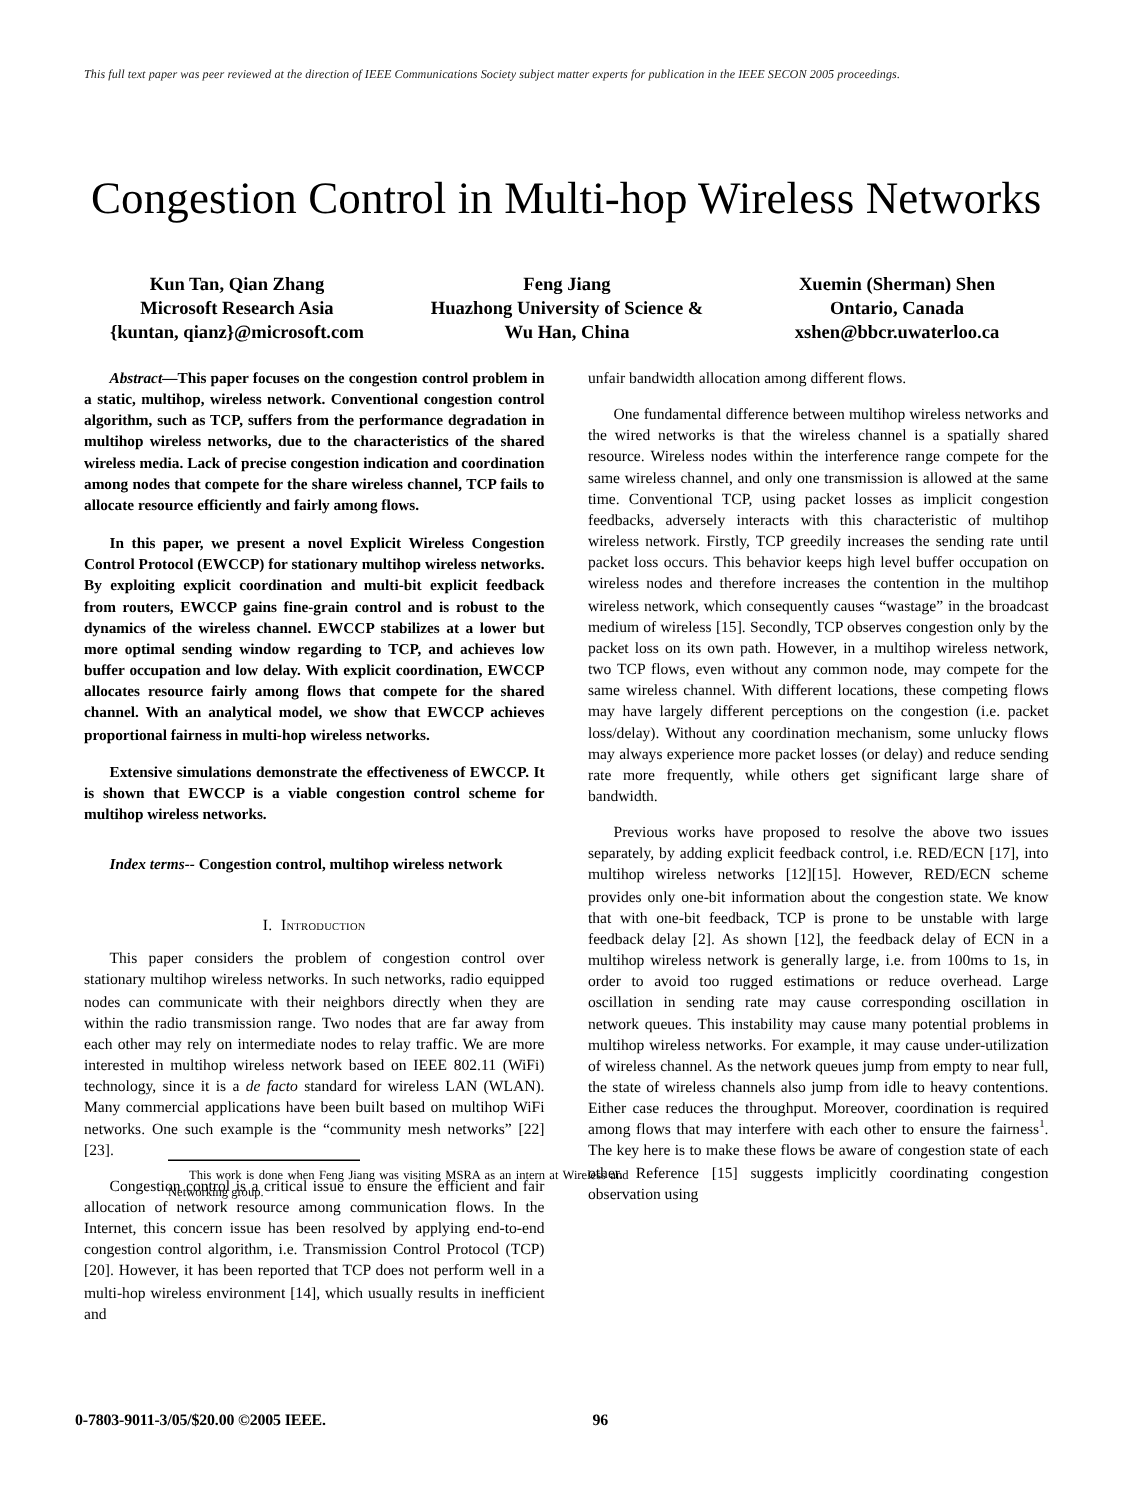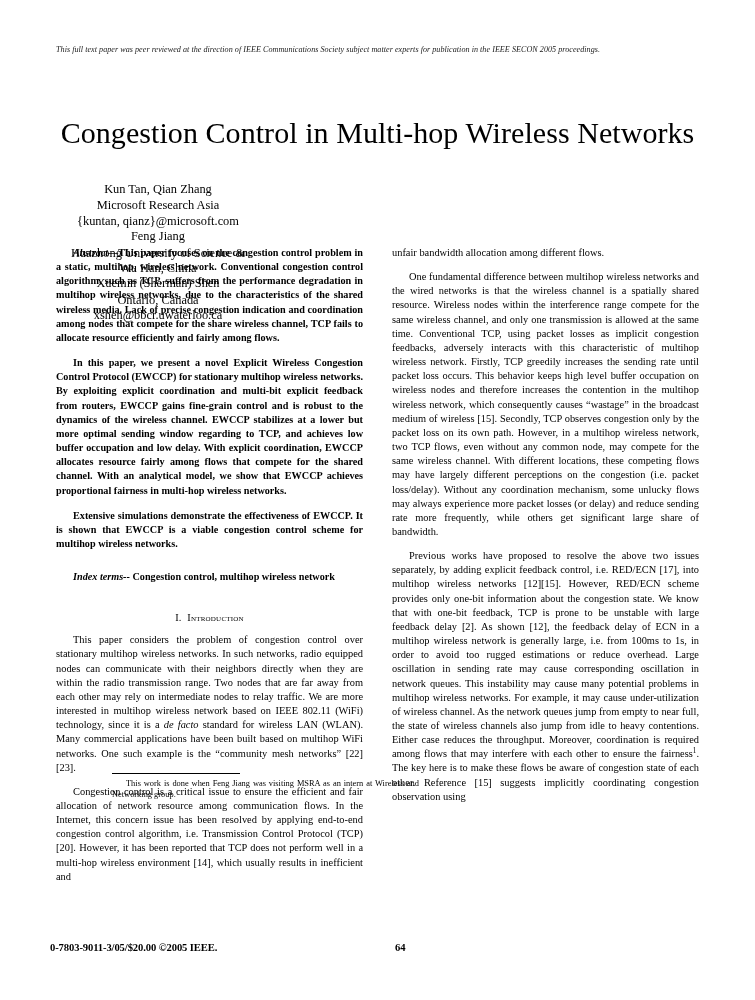--- a/index.html
+++ b/index.html
@@ -47,23 +47,24 @@
     font-weight: normal;
     letter-spacing: 0.002em;
   }
   
   .authors {
     position: absolute;
     left: 48px;
     top: 182px;
     width: 660px;
     display: flex;
-    flex-direction: column;
+    flex-direction: row;
     justify-content: space-between;
     align-items: flex-start;
+    font-weight: bold;
   }
   .author-col {
     width: 33.33%;
     text-align: center;
     font-size: 12.4px;
     line-height: 15.4px;
   }
   .author-col .a-name { display: block; margin-bottom: 1px; }
   .author-col .a-line { display: block; }
   .author-col .a-email { display: block; }
@@ -235,16 +236,16 @@
       <p class="para">One fundamental difference between multihop wireless networks and the wired networks is that the wireless channel is a spatially shared resource. Wireless nodes within the interference range compete for the same wireless channel, and only one transmission is allowed at the same time. Conventional TCP, using packet losses as implicit congestion feedbacks, adversely interacts with this characteristic of multihop wireless network. Firstly, TCP greedily increases the sending rate until packet loss occurs. This behavior keeps high level buffer occupation on wireless nodes and therefore increases the contention in the multihop wireless network, which consequently causes “wastage” in the broadcast medium of wireless [15]. Secondly, TCP observes congestion only by the packet loss on its own path.  However, in a multihop wireless network, two TCP flows, even without any common node, may compete for the same wireless channel. With different locations, these competing flows may have largely different perceptions on the congestion (i.e. packet loss/delay). Without any coordination mechanism, some unlucky flows may always experience more packet losses (or delay) and reduce sending rate more frequently, while others get significant large share of bandwidth.</p>
 
       <p class="para"><span>Previous works have proposed to resolve the above two issues separately, by adding explicit feedback control, i.e. RED/ECN [17], into multihop wireless networks [12][15]. However, RED/ECN scheme provides only one-bit information about the congestion state. We know that with one-bit feedback, TCP is prone to be unstable with large feedback delay [2]. As shown [12], the feedback delay of ECN in a multihop wireless network is generally large, i.e. from 100ms to 1s, in order to avoid too rugged estimations or reduce overhead. Large oscillation in sending rate may cause corresponding oscillation in network queues. This instability may cause many potential problems in multihop wireless networks. For example, it may cause under-utilization of wireless channel. As the network queues jump from empty to near full, the state of wireless channels also jump from idle to heavy contentions. Either case reduces the throughput. Moreover, coordination is required among flows that may interfere with each other to ensure the fairness</span><span class="sup">1</span><span>. The key here is to make these flows be aware of congestion state of each other. Reference [15] suggests implicitly coordinating congestion observation using</span></p>
 
     </div>
 
   </div>
 
   <div class="footer">
     <span class="copy">0-7803-9011-3/05/$20.00 ©2005 IEEE.</span>
-    <span class="pageno">64</span>
+    <span class="pageno">96</span>
   </div>
 
 </div>
 
 </body></html>

